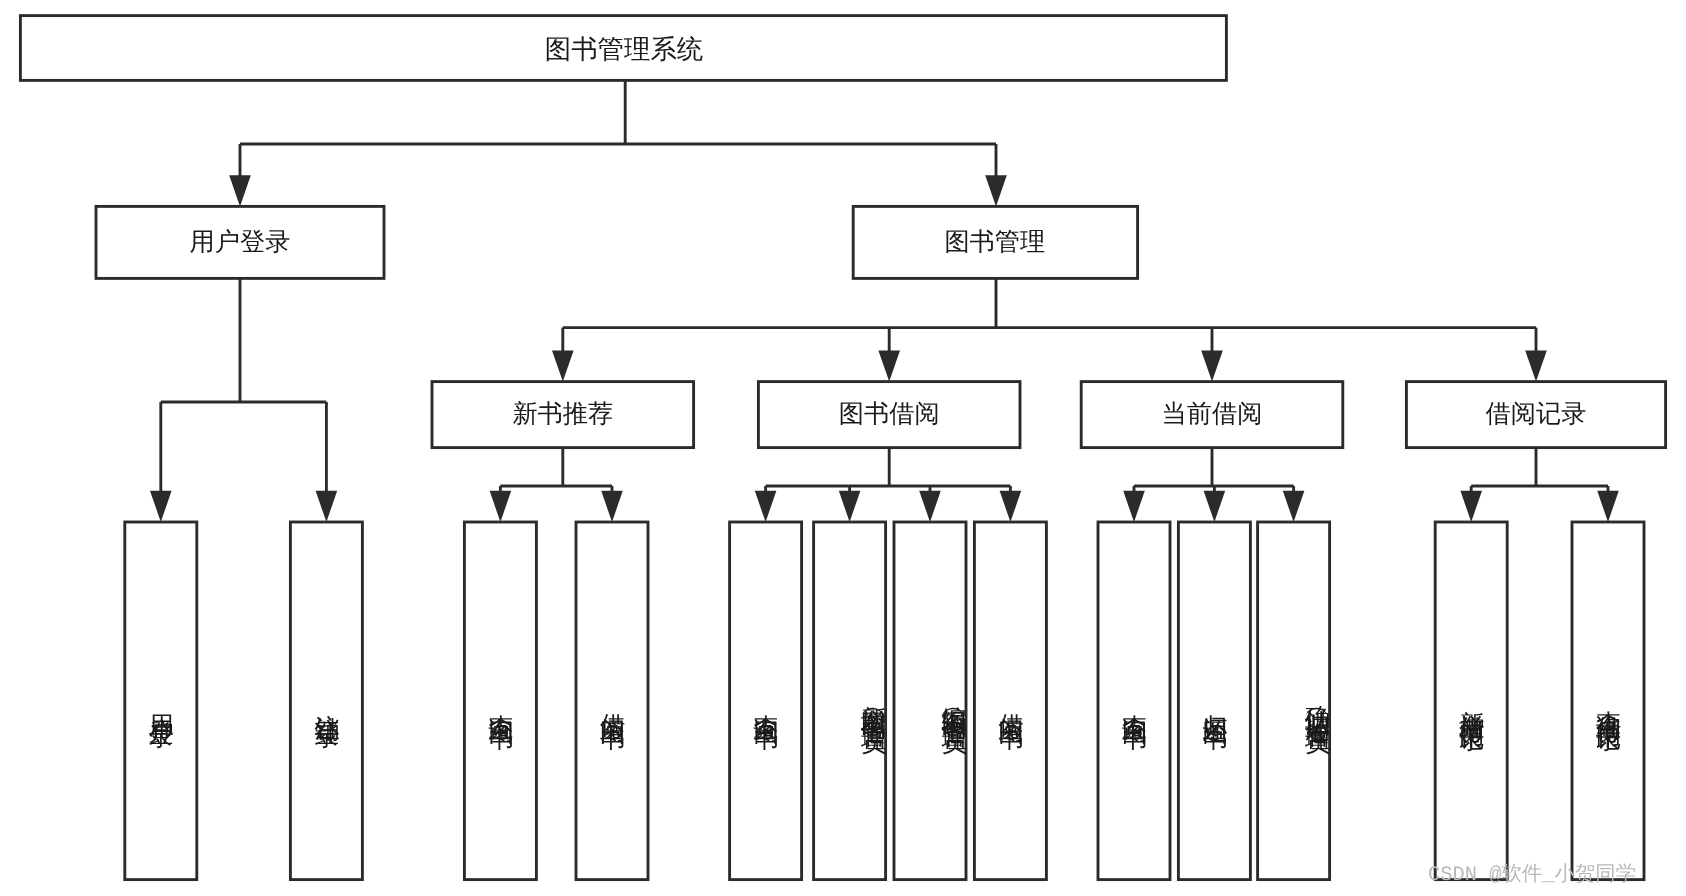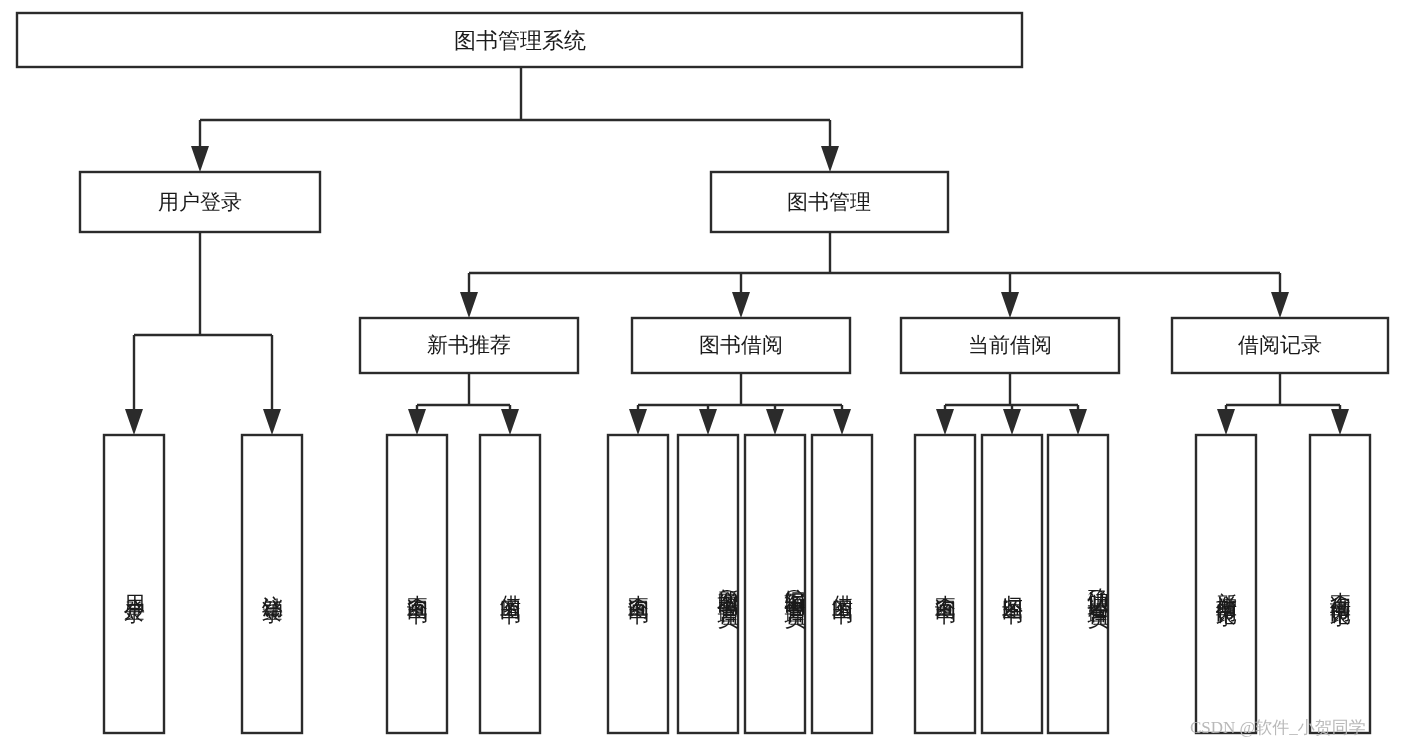--- a/index.html
+++ b/index.html
@@ -66,21 +66,21 @@
     color: #1a1a1a;
     display: flex;
     align-items: center;
     justify-content: center;
     text-align: center;
     white-space: nowrap;
     pointer-events: none;
   }
   .watermark {
     position: absolute;
-    font-family: Liberation Serif, serif;
+    font-family: Liberation Mono, monospace;
     font-size: 17px;
     color: #b9b9b9;
     white-space: nowrap;
     left: 1190px;
     top: 716px;
   }
 </style>
 </head>
 <body>
 

